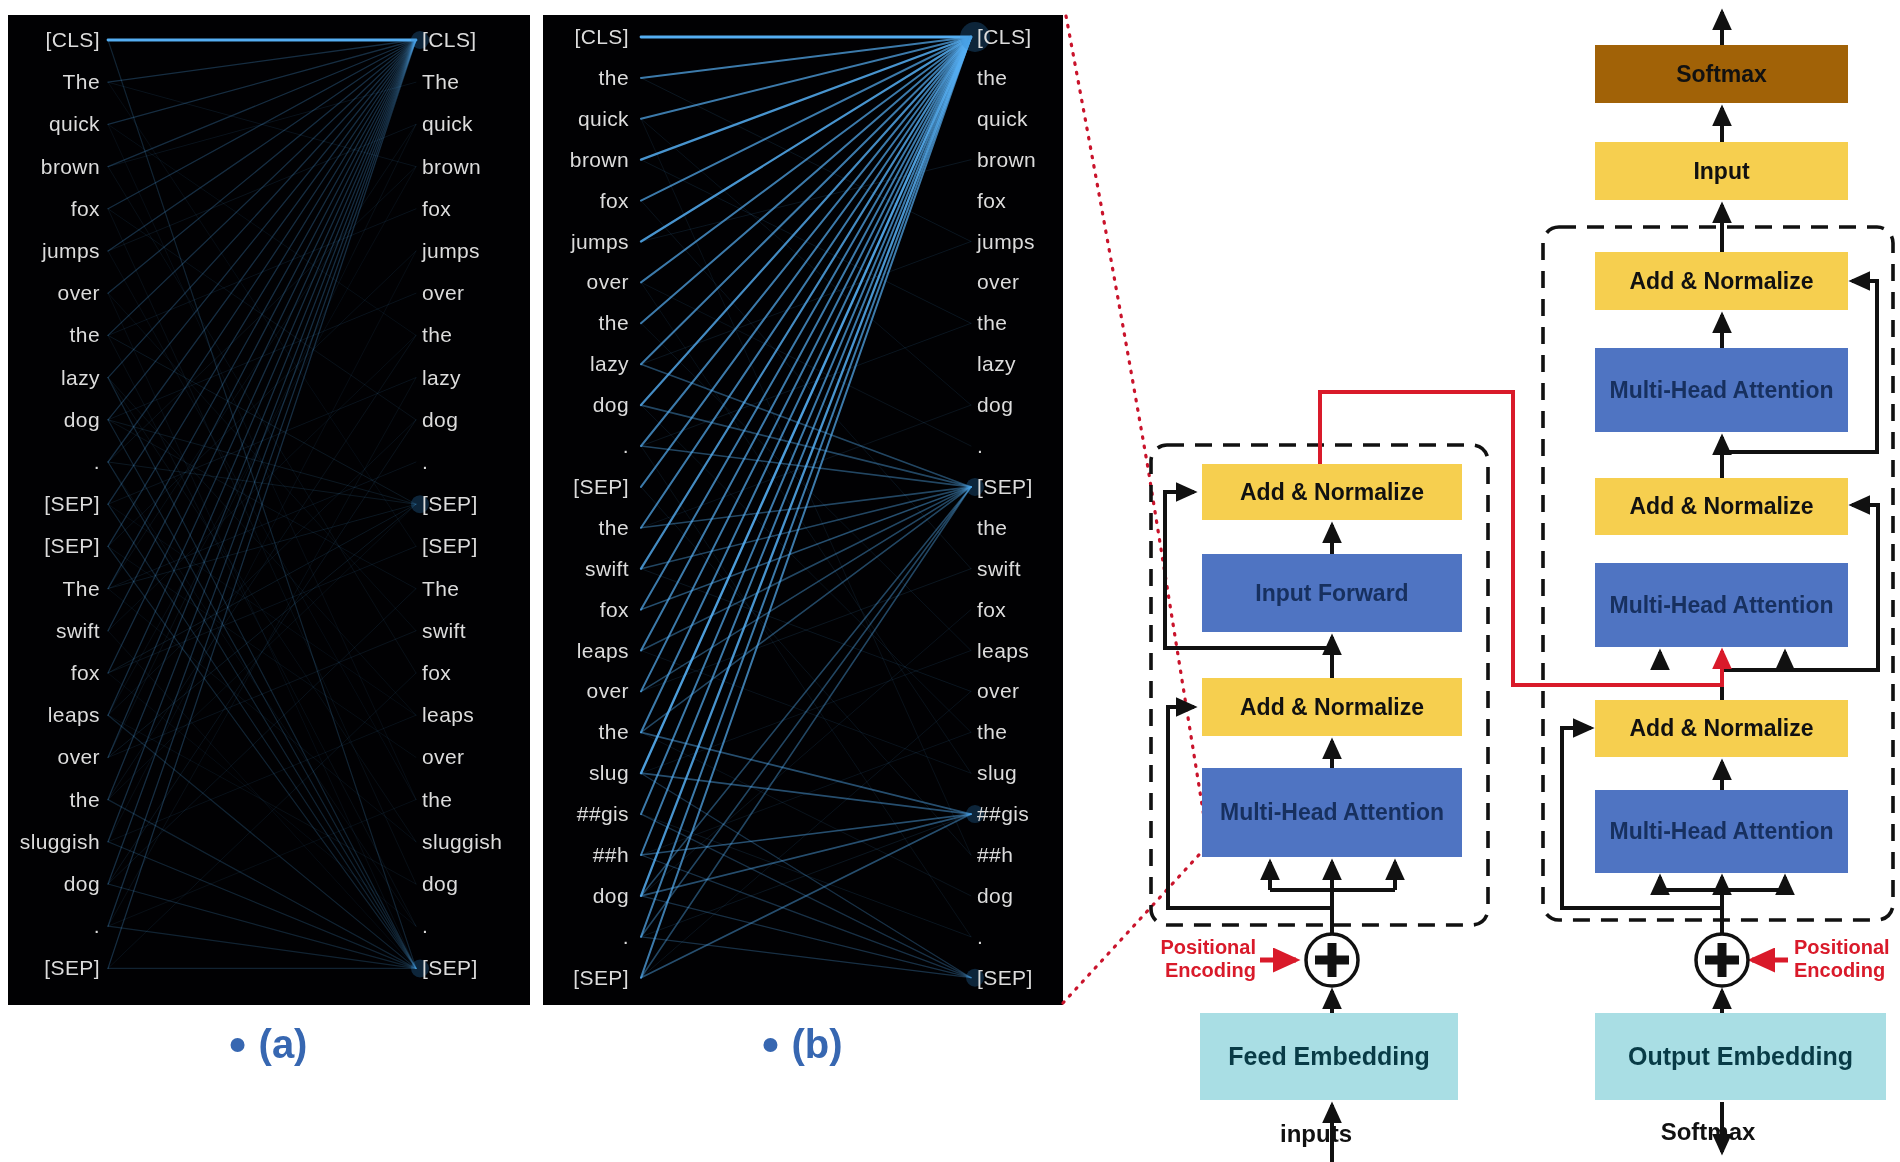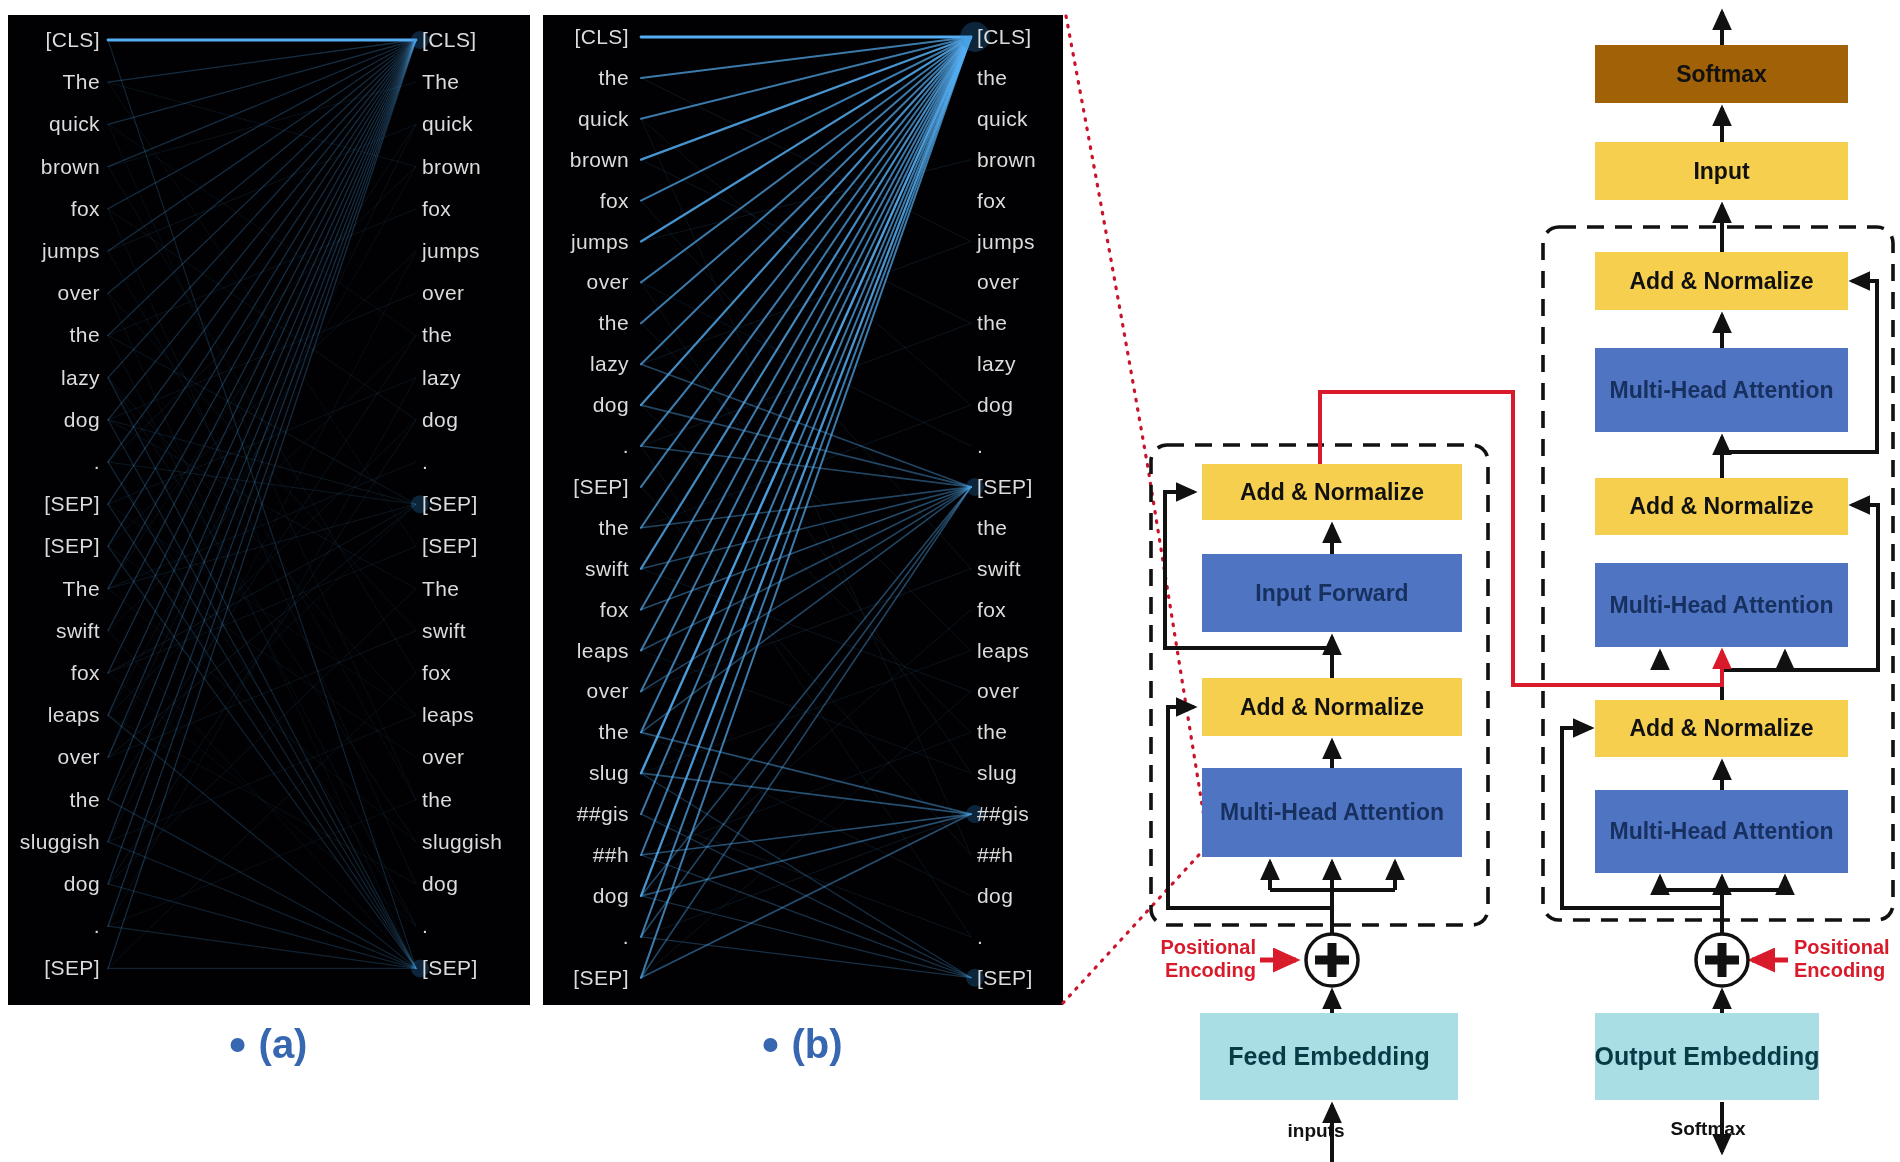--- a/index.html
+++ b/index.html
@@ -8,21 +8,21 @@
   .panel svg.lines{position:absolute;left:0;top:0;width:100%;height:100%;}
   .token{position:absolute;height:26px;line-height:26px;font-size:21px;color:#DCDCDC;letter-spacing:.4px;white-space:nowrap;}
   .token.l{text-align:right;}
   .token.r{text-align:left;}
   .caption{position:absolute;display:flex;align-items:center;gap:14px;transform:translateX(-50%);}
   .caption .dot{width:14px;height:14px;border-radius:50%;background:#3767B1;}
   .caption .txt{font-size:40px;font-weight:bold;color:#3767B1;}
   #diagram-wires{position:absolute;left:0;top:0;width:1900px;height:1162px;}
   .blk{position:absolute;display:flex;align-items:center;justify-content:center;font-weight:bold;font-size:23px;white-space:nowrap;}
   .poslab{position:absolute;color:#D91A2A;font-weight:bold;font-size:20px;line-height:23px;}
-  .iolab{position:absolute;color:#111;font-weight:bold;font-size:19px;transform:translateX(-50%);}
+  .iolab{position:absolute;color:#111;font-weight:bold;font-size:24px;transform:translateX(-50%);}
 </style>
 </head>
 <body>
 
 <div id="stage">
 
   <div class="panel" id="panel-a" style="left:8px;top:15px;width:522px;height:990px;">
     <svg class="lines" viewBox="0 0 522 990">
         <line x1="100" y1="67.2" x2="408" y2="151.60000000000002" stroke="#55AEF2" stroke-opacity="0.1" stroke-width="1" stroke-linecap="round"></line>
         <line x1="100" y1="109.4" x2="408" y2="320.40000000000003" stroke="#55AEF2" stroke-opacity="0.08" stroke-width="1" stroke-linecap="round"></line>
@@ -383,21 +383,21 @@
       <div class="blk" style="left: 1202px; top: 768px; width: 260px; height: 89px; background: rgb(79, 116, 194); color: rgb(23, 48, 95); font-size: 23px;">Multi-Head Attention</div>
       <div class="blk" style="left: 1200px; top: 1013px; width: 258px; height: 87px; background: rgb(169, 222, 228); color: rgb(8, 59, 70); font-size: 25px;">Feed Embedding</div>
       <div class="blk" style="left: 1595px; top: 45px; width: 253px; height: 58px; background: #a16207; color: rgb(17, 17, 17); font-size: 23px;">Softmax</div>
       <div class="blk" style="left: 1595px; top: 142px; width: 253px; height: 58px; background: rgb(246, 207, 79); color: rgb(17, 17, 17); font-size: 23px;">Input</div>
       <div class="blk" style="left: 1595px; top: 252px; width: 253px; height: 58px; background: rgb(246, 207, 79); color: rgb(17, 17, 17); font-size: 23px;">Add &amp; Normalize</div>
       <div class="blk" style="left: 1595px; top: 348px; width: 253px; height: 84px; background: rgb(79, 116, 194); color: rgb(23, 48, 95); font-size: 23px;">Multi-Head Attention</div>
       <div class="blk" style="left: 1595px; top: 478px; width: 253px; height: 57px; background: rgb(246, 207, 79); color: rgb(17, 17, 17); font-size: 23px;">Add &amp; Normalize</div>
       <div class="blk" style="left: 1595px; top: 563px; width: 253px; height: 84px; background: rgb(79, 116, 194); color: rgb(23, 48, 95); font-size: 23px;">Multi-Head Attention</div>
       <div class="blk" style="left: 1595px; top: 700px; width: 253px; height: 57px; background: rgb(246, 207, 79); color: rgb(17, 17, 17); font-size: 23px;">Add &amp; Normalize</div>
       <div class="blk" style="left: 1595px; top: 790px; width: 253px; height: 83px; background: rgb(79, 116, 194); color: rgb(23, 48, 95); font-size: 23px;">Multi-Head Attention</div>
-      <div class="blk" style="left: 1595px; top: 1013px; width: 224px; height: 87px; background: rgb(169, 222, 228); color: rgb(8, 59, 70); font-size: 25px;">Output Embedding</div>
+      <div class="blk" style="left: 1595px; top: 1013px; width: 291px; height: 87px; background: rgb(169, 222, 228); color: rgb(8, 59, 70); font-size: 25px;">Output Embedding</div>
     </div>
 
   <div class="poslab" style="left:1136px;top:936px;width:120px;text-align:right;">
     <div>Positional</div>
     <div>Encoding</div>
   </div>
   <div class="poslab" style="left:1794px;top:936px;width:130px;text-align:left;">
     <div>Positional</div>
     <div>Encoding</div>
   </div>

